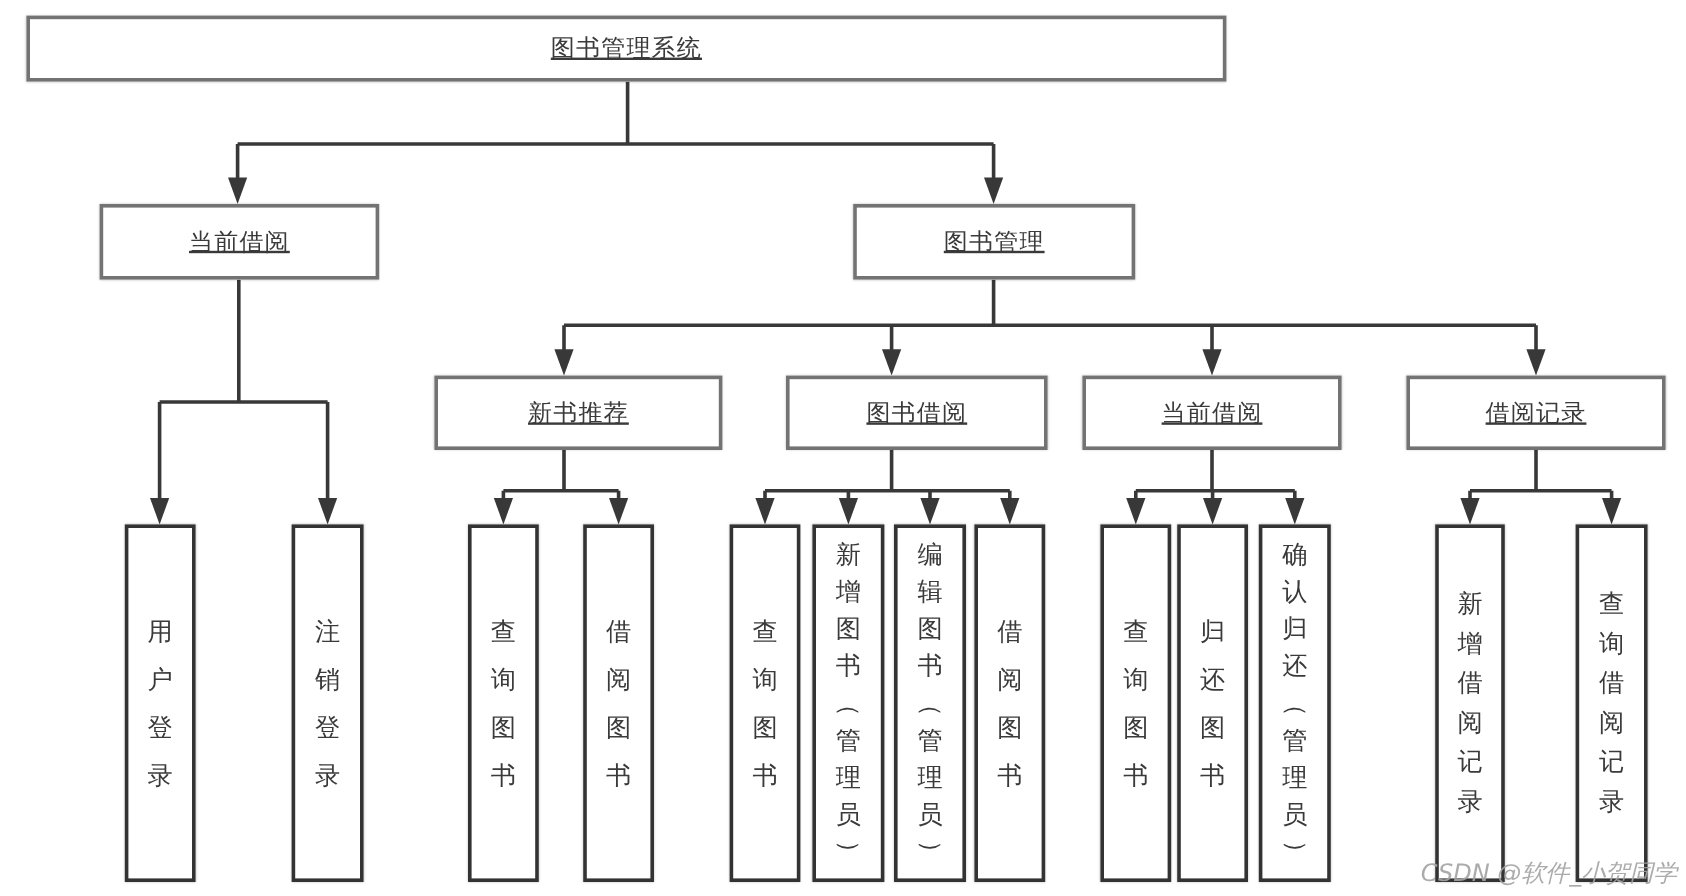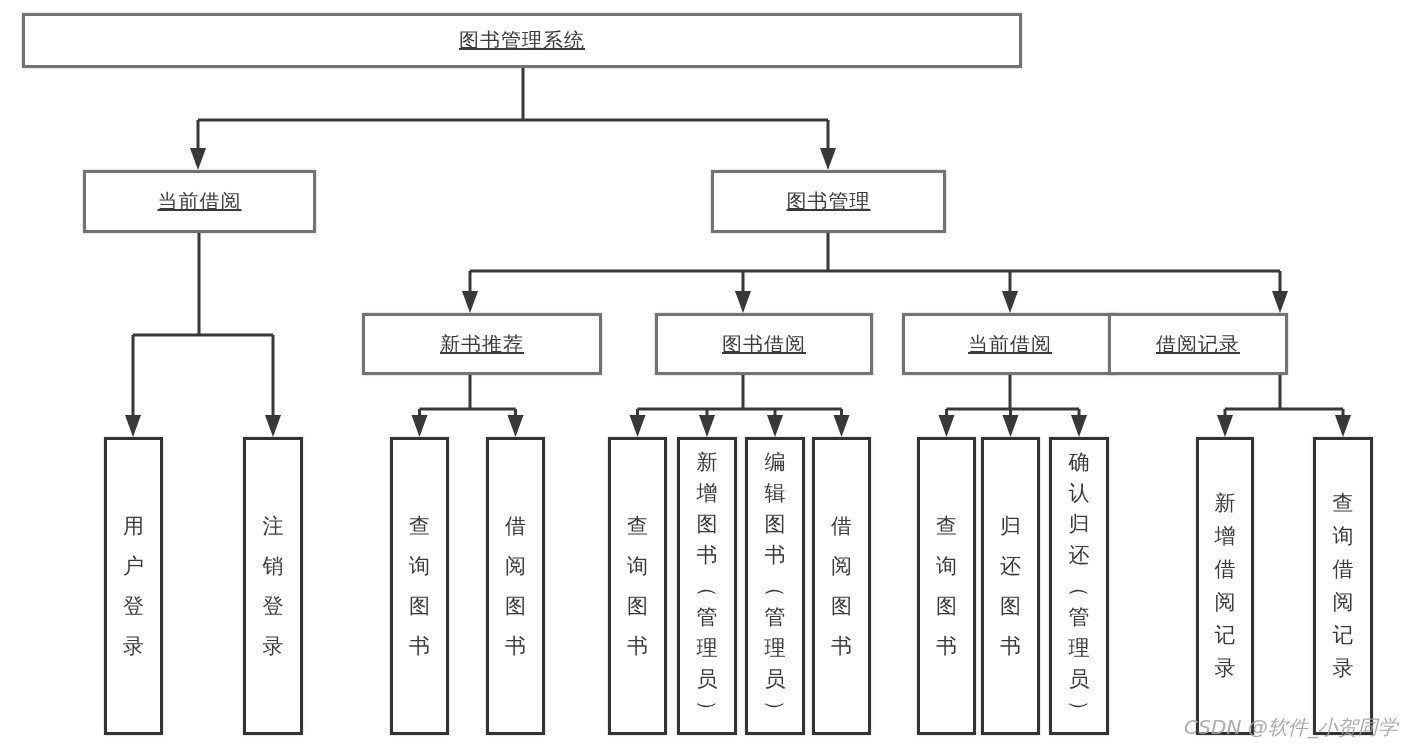--- a/index.html
+++ b/index.html
@@ -115,21 +115,21 @@
   </svg>
 
   <div class="node" style="left:22px; top:13px; width:1000px; height:55px;">图书管理系统</div>
 
   <div class="node" style="left:83px; top:170px; width:233px; height:63px;">当前借阅</div>
   <div class="node" style="left:711px; top:170px; width:235px; height:63px;">图书管理</div>
 
   <div class="node" style="left:362px; top:313px; width:240px; height:62px;">新书推荐</div>
   <div class="node" style="left:655px; top:313px; width:218px; height:62px;">图书借阅</div>
   <div class="node" style="left:902px; top:313px; width:216px; height:62px;">当前借阅</div>
-  <div class="node" style="left:1108px; top:313px; width:180px; height:62px;">借阅记录</div>
+  <div class="node" style="left:1172px; top:313px; width:216px; height:62px;">借阅记录</div>
 
   <div class="leaf" style="left:104px; width:59px;">
       <span>用</span>
       <span>户</span>
       <span>登</span>
       <span>录</span>
     </div>
   <div class="leaf" style="left:243px; width:60px;">
       <span>注</span>
       <span>销</span>

